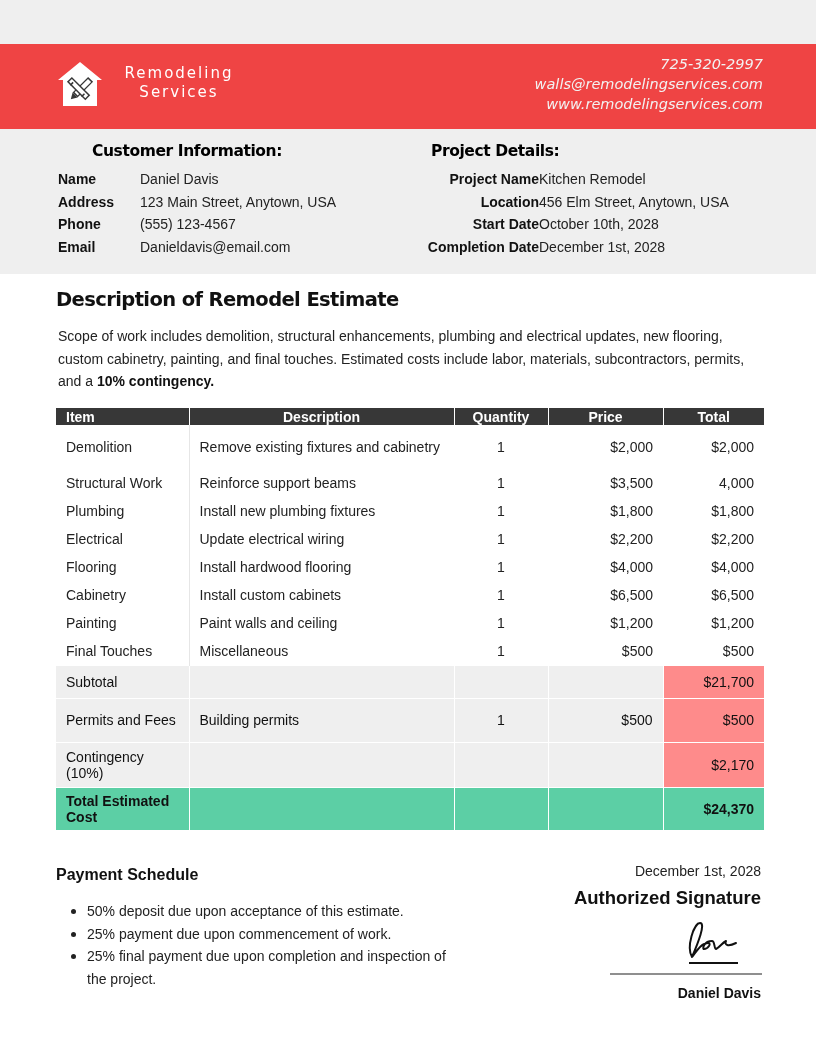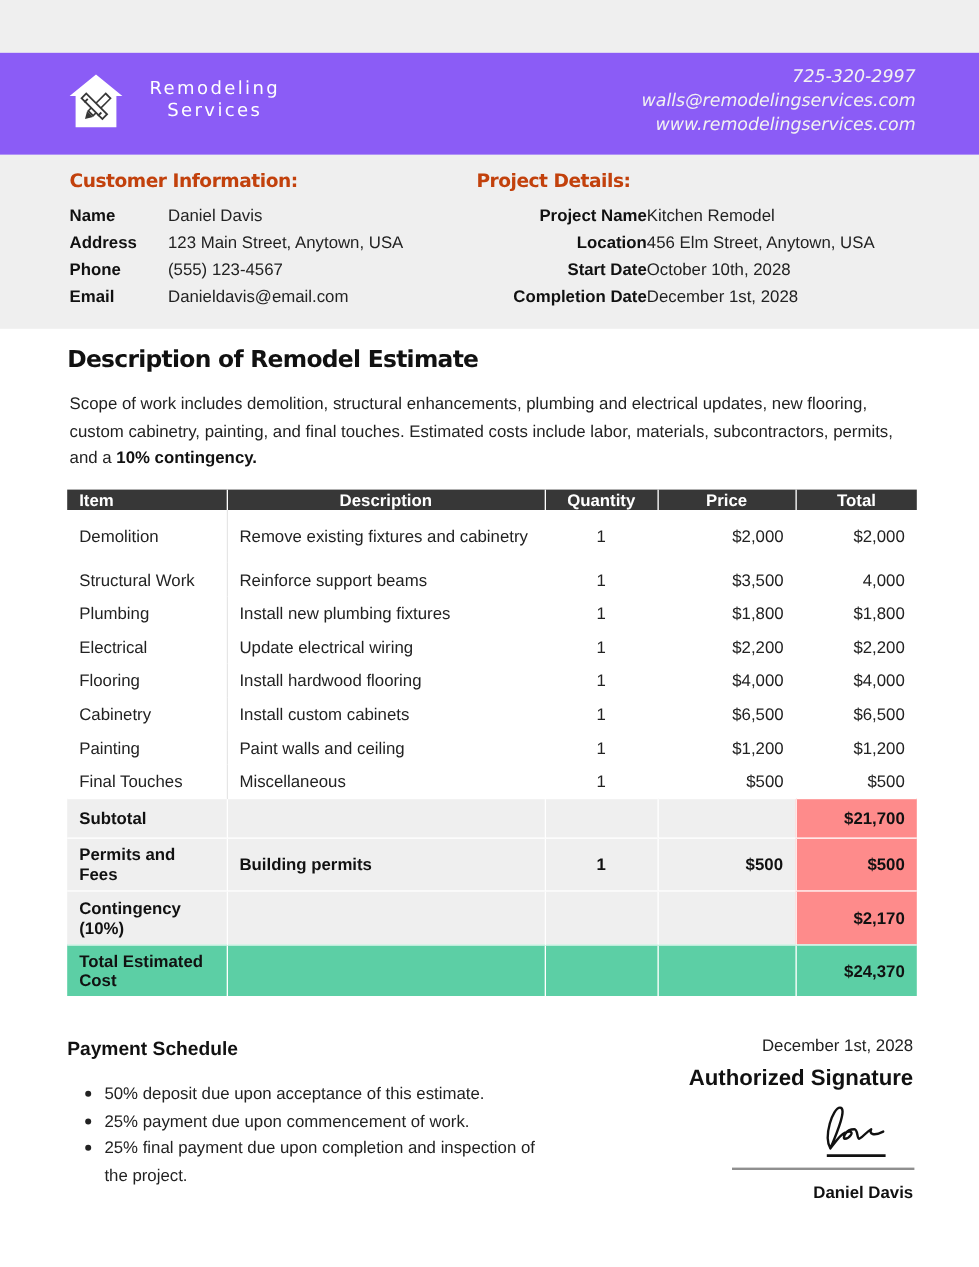--- a/index.html
+++ b/index.html
@@ -1,31 +1,31 @@
 <!DOCTYPE html>
 <html><head>
 <meta charset="utf-8">
 <style>
   * { box-sizing: border-box; margin: 0; padding: 0; }
   html, body { width: 816px; height: 1056px; background: #ffffff; }
   body { font-family: "Liberation Sans", sans-serif; color: #1a1a1a; position: relative; overflow: hidden; }
 
   .top-strip { position: absolute; left: 0; top: 0; width: 816px; height: 44px; background: #efefef; }
 
-  .header { position: absolute; left: 0; top: 44px; width: 816px; height: 85px; background: #8b5cf6; color: #fff; }
+  .header { position: absolute; left: 0; top: 44px; width: 816px; height: 85px; background: #ef4444; color: #fff; }
   .logo-icon { position: absolute; left: 56px; top: 16px; width: 48px; height: 48px; }
   .brand { position: absolute; left: 118px; top: 20px; width: 122px; text-align: center; font-family: "DejaVu Sans", sans-serif; font-size: 15px; letter-spacing: 2px; line-height: 19px; color: #ffffff; }
   .contact { position: absolute; right: 53px; top: 10px; text-align: right; font-family: "DejaVu Sans", sans-serif; font-style: italic; font-size: 14.5px; line-height: 20px; color: #f2f2f2; }
   .contact div { white-space: nowrap; }
 
   .info-band { position: absolute; left: 0; top: 129px; width: 816px; height: 145px; background: #efefef; }
   .info-col { position: absolute; top: 13px; }
   .info-col.customer { left: 58px; }
   .info-col.project { left: 397px; }
-  .info-title { font-family: "DejaVu Sans", sans-serif; font-weight: bold; font-size: 15.5px; letter-spacing: -0.4px; color: #c2410c; margin-bottom: 8px; }
+  .info-title { font-family: "DejaVu Sans", sans-serif; font-weight: bold; font-size: 15.5px; letter-spacing: -0.4px; color: #000000; margin-bottom: 8px; margin-left: 34px; }
   .info-row { display: flex; font-size: 14px; line-height: 22.5px; }
   .info-label { font-weight: bold; color: #111; }
   .customer .info-label { width: 82px; }
   .project .info-label { width: 142px; text-align: right; }
   .info-value { color: #222; }
 
   .desc-title { position: absolute; left: 56px; top: 288px; font-family: "DejaVu Sans", sans-serif; font-weight: bold; font-size: 19.5px; letter-spacing: -0.6px; color: #111; }
   .desc-text { position: absolute; left: 58px; top: 325px; width: 700px; font-size: 14px; line-height: 22.5px; color: #222; }
   .desc-text b { font-weight: bold; color: #111; }
 
@@ -36,21 +36,21 @@
   .estimate col.c-price { width: 115px; }
   .estimate col.c-total { width: 101px; }
   .estimate thead th { background: #373737; color: #fff; font-weight: bold; height: 17px; padding: 0 10px; border-left: 1px solid #ffffff; text-align: center; font-size: 14px; }
   .estimate thead th:first-child { border-left: none; text-align: left; }
   .estimate tbody td { padding: 0 10px; vertical-align: middle; color: #222; line-height: 16px; }
   .estimate tbody tr.item-row td { height: 28px; }
   .estimate tbody tr.item-row.tall td { height: 44px; }
   .estimate tbody tr.item-row td:first-child { border-right: 1px solid #e6e6e6; }
   .t-center { text-align: center; }
   .t-right { text-align: right; }
-  .estimate tr.sum-row td { background: #efefef; font-weight: bold; color: #111; border-left: 1px solid #ffffff; border-top: 1px solid #ffffff; }
+  .estimate tr.sum-row td { background: #efefef; font-weight: normal; color: #111; border-left: 1px solid #ffffff; border-top: 1px solid #ffffff; }
   .estimate tr.sum-row td:first-child { border-left: none; }
   .estimate tr.sum-row td.hl-red { background: #fe8b8b; }
   .estimate tr.sum-row.h33 td { height: 33px; }
   .estimate tr.sum-row.h44 td { height: 44px; }
   .estimate tr.sum-row.h45 td { height: 45px; }
   .estimate tr.grand-row td { background: #5ccfa5; font-weight: bold; color: #111; height: 43px; border-left: 1px solid #ffffff; border-top: 1px solid #ffffff; }
   .estimate tr.grand-row td:first-child { border-left: none; }
 
   .pay-title { position: absolute; left: 56px; top: 866px; font-size: 16px; font-weight: bold; color: #111; }
   .pay-list { position: absolute; left: 69px; top: 900px; width: 400px; list-style: none; font-size: 14px; line-height: 22.5px; color: #222; }

